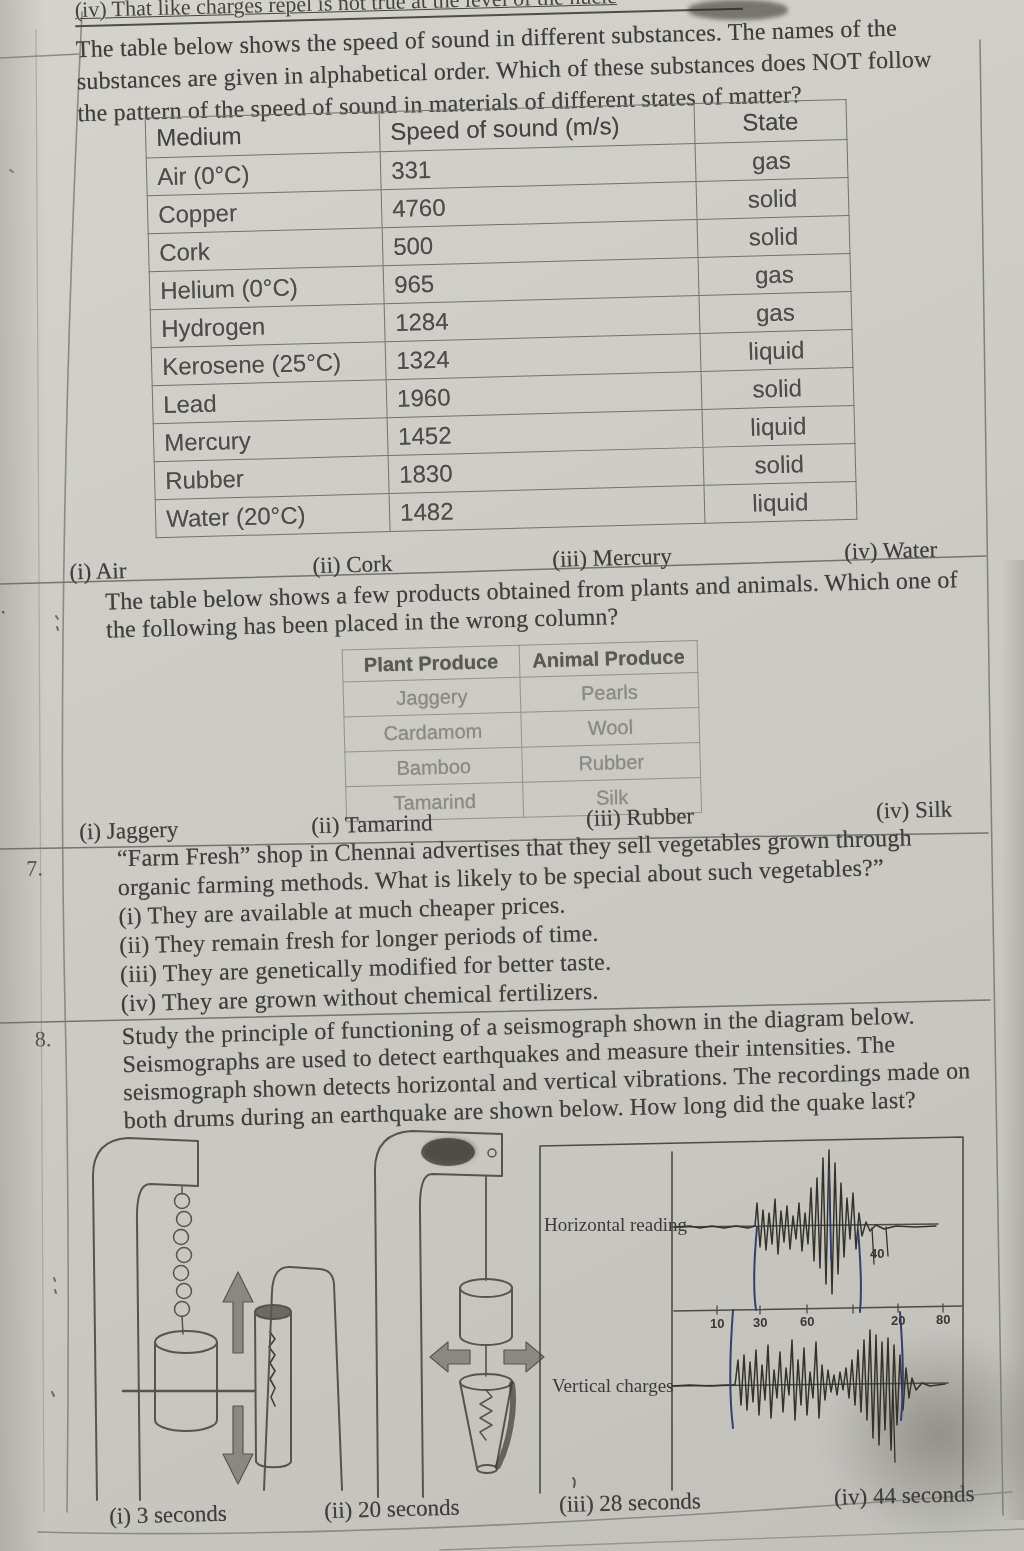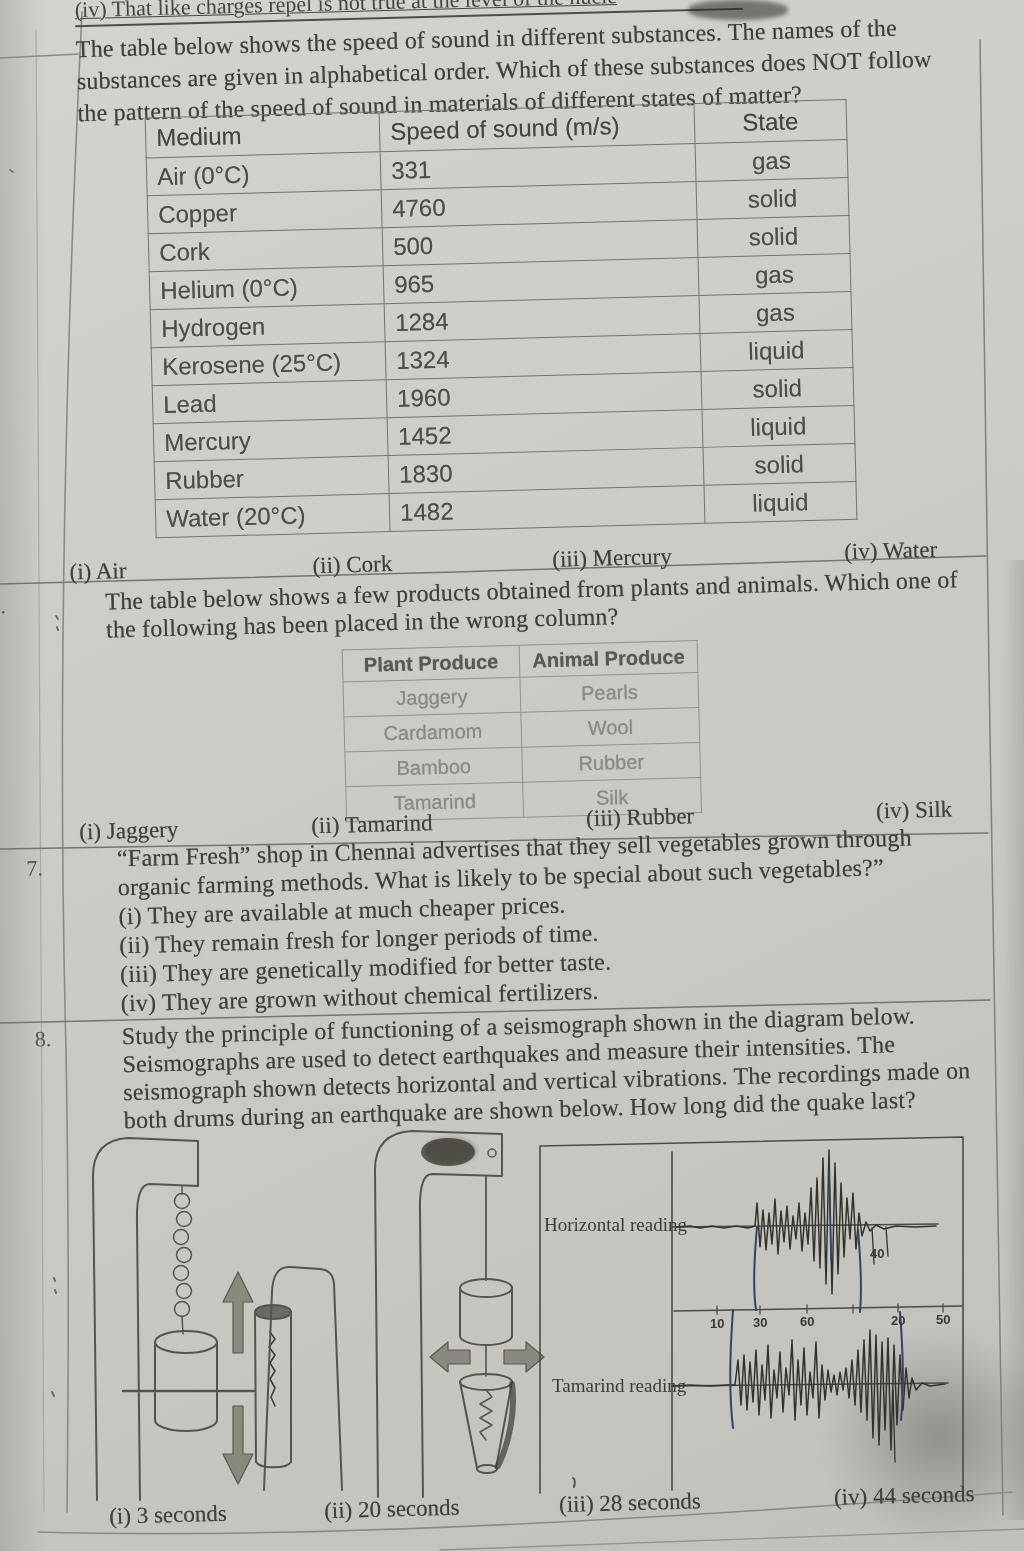--- a/index.html
+++ b/index.html
@@ -263,23 +263,23 @@
         <path d="M757,1227 C754,1260 753,1290 756,1310"></path>
         <path d="M858,1230 C861,1265 862,1290 860,1312"></path>
         <path d="M829,1170 L831,1260" stroke-width="1.5"></path>
         <path d="M733,1310 C730,1350 729,1395 733,1428"></path>
         <path d="M900,1312 C903,1350 904,1390 901,1420"></path>
       </g>
     </g>
   </svg>
 
   <div class="abs chart-label" style="left:544px;top:1214px;">Horizontal reading</div>
-  <div class="abs chart-label" style="left:552px;top:1375px;">Tamarind reading</div>
+  <div class="abs chart-label" style="left:552px;top:1375px;">Vertical charges</div>
   <div class="abs tick" style="left:710px;top:1316px;">10</div>
   <div class="abs tick" style="left:753px;top:1315px;">30</div>
   <div class="abs tick" style="left:800px;top:1314px;">60</div>
   <div class="abs tick" style="left:846px;top:1246px;margin-left:24px;">40</div>
   <div class="abs tick" style="left:891px;top:1313px;">20</div>
-  <div class="abs tick" style="left:936px;top:1312px;">50</div>
+  <div class="abs tick" style="left:936px;top:1312px;">80</div>
 
   <div class="smudge" style="left:688px;top:0;width:100px;height:20px;"></div>
   <div class="smudge" style="left:424px;top:1138px;width:52px;height:26px;opacity:.6;"></div>
 </div>
 
 </body></html>

